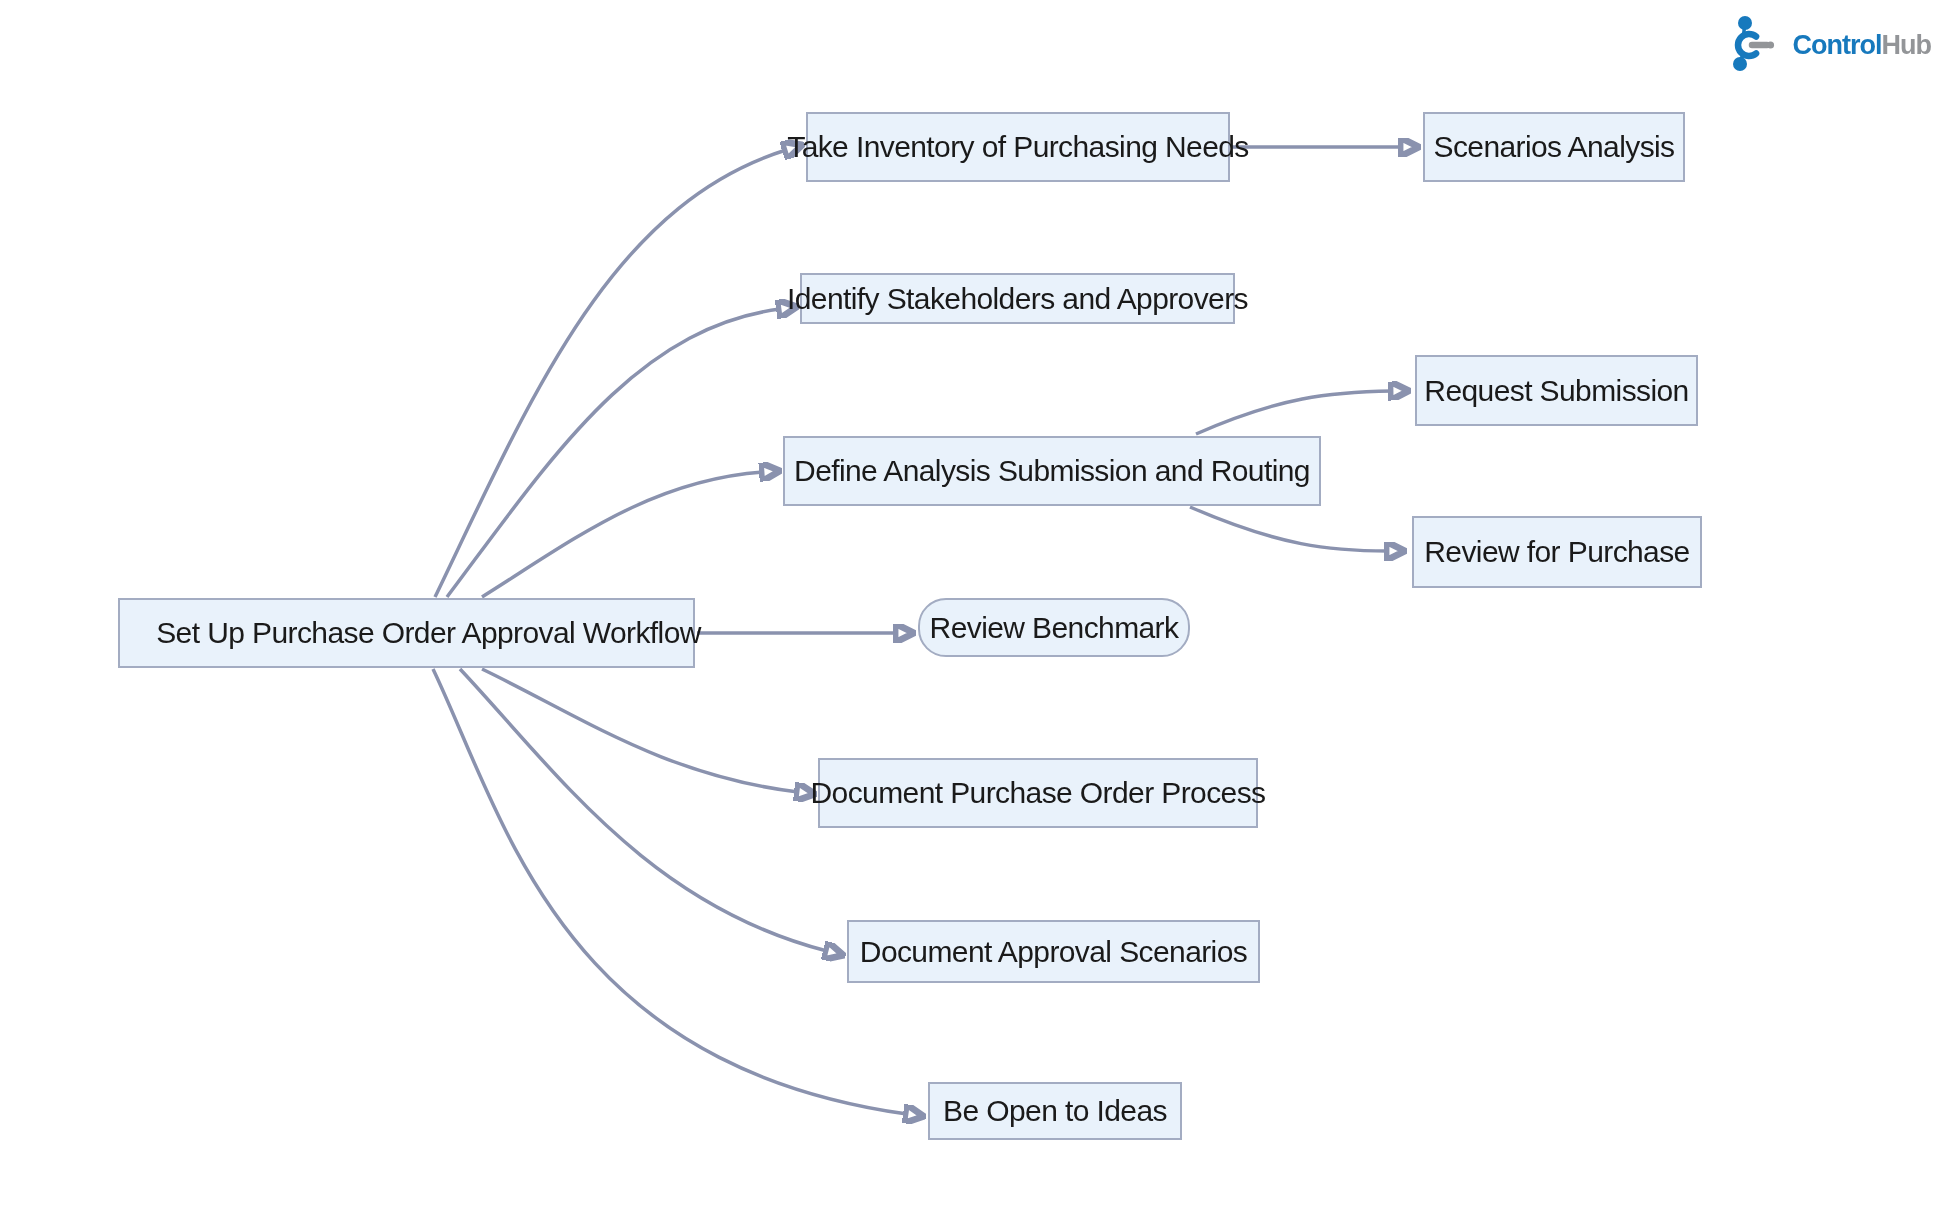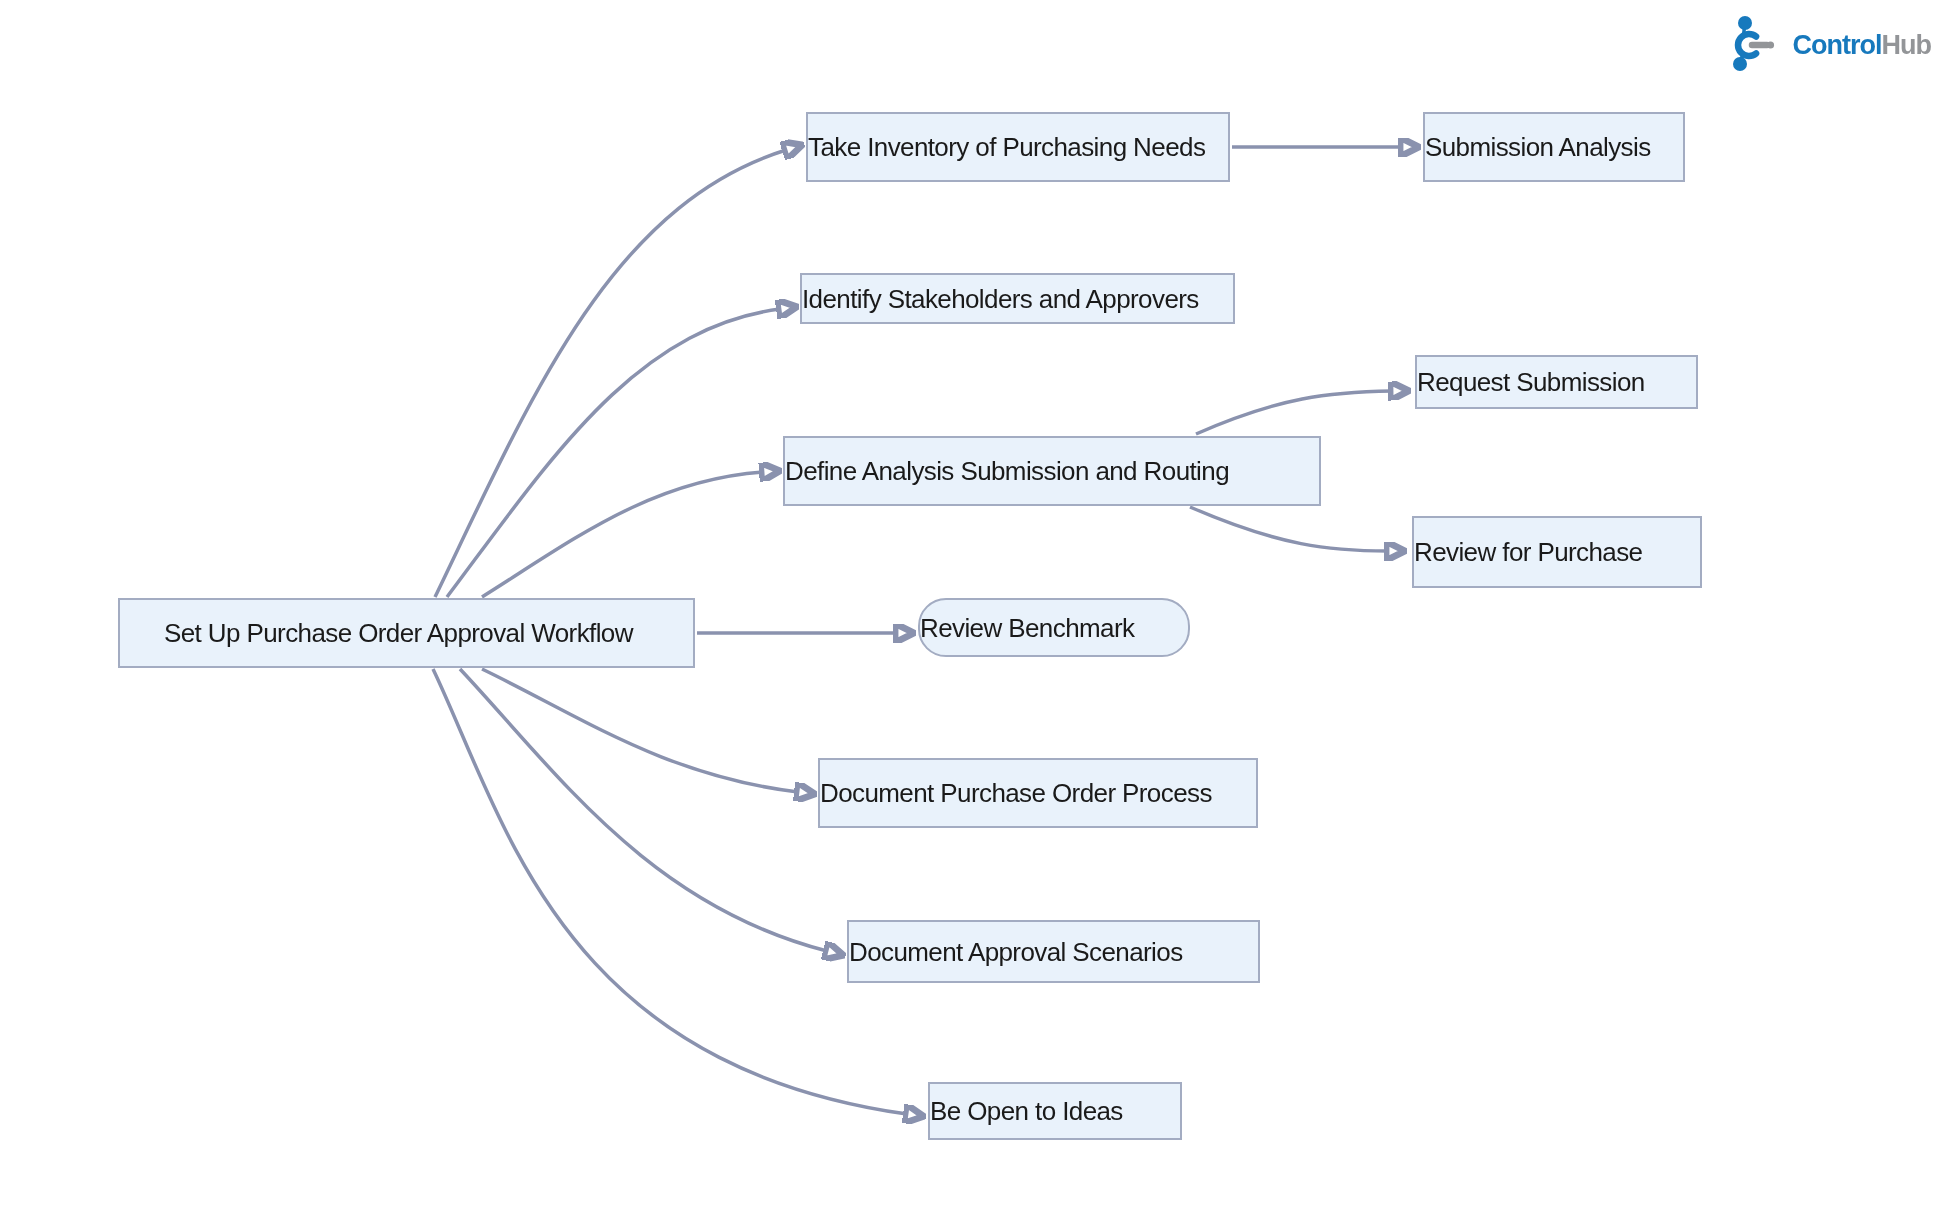--- a/index.html
+++ b/index.html
@@ -29,22 +29,23 @@
     stroke:var(--edge);
     stroke-width:3.5px;
   }
   .node{
     position:absolute;
     box-sizing:border-box;
     background:var(--node-fill);
     border:2px solid var(--node-border);
     display:flex;
     align-items:center;
+    justify-content:center;
     color:var(--text);
-    font-size:26px;
+    font-size:30px;
     letter-spacing:-0.6px;
     white-space:nowrap;
     line-height:1;
   }
   .logo{
     position:absolute;
     top:14px;
     right:22px;
     display:flex;
     align-items:center;
@@ -85,29 +86,29 @@
   </svg>
 
   <div id="node-layer">
       <div class="node" style="left: 118px; top: 598px; width: 577px; height: 70px; padding-left: 44px;">
         <span>Set Up Purchase Order Approval Workflow</span>
       </div>
       <div class="node" style="left: 806px; top: 112px; width: 424px; height: 70px;">
         <span>Take Inventory of Purchasing Needs</span>
       </div>
       <div class="node" style="left: 1423px; top: 112px; width: 262px; height: 70px;">
-        <span>Submission Analysis</span>
+        <span>Scenarios Analysis</span>
       </div>
       <div class="node" style="left: 800px; top: 273px; width: 435px; height: 51px;">
         <span>Identify Stakeholders and Approvers</span>
       </div>
       <div class="node" style="left: 783px; top: 436px; width: 538px; height: 70px;">
         <span>Define Analysis Submission and Routing</span>
       </div>
-      <div class="node" style="left: 1415px; top: 355px; width: 283px; height: 54px;">
+      <div class="node" style="left: 1415px; top: 355px; width: 283px; height: 71px;">
         <span>Request Submission</span>
       </div>
       <div class="node" style="left: 1412px; top: 516px; width: 290px; height: 72px;">
         <span>Review for Purchase</span>
       </div>
       <div class="node" style="left: 918px; top: 598px; width: 272px; height: 59px; border-radius: 28px;">
         <span>Review Benchmark</span>
       </div>
       <div class="node" style="left: 818px; top: 758px; width: 440px; height: 70px;">
         <span>Document Purchase Order Process</span>

